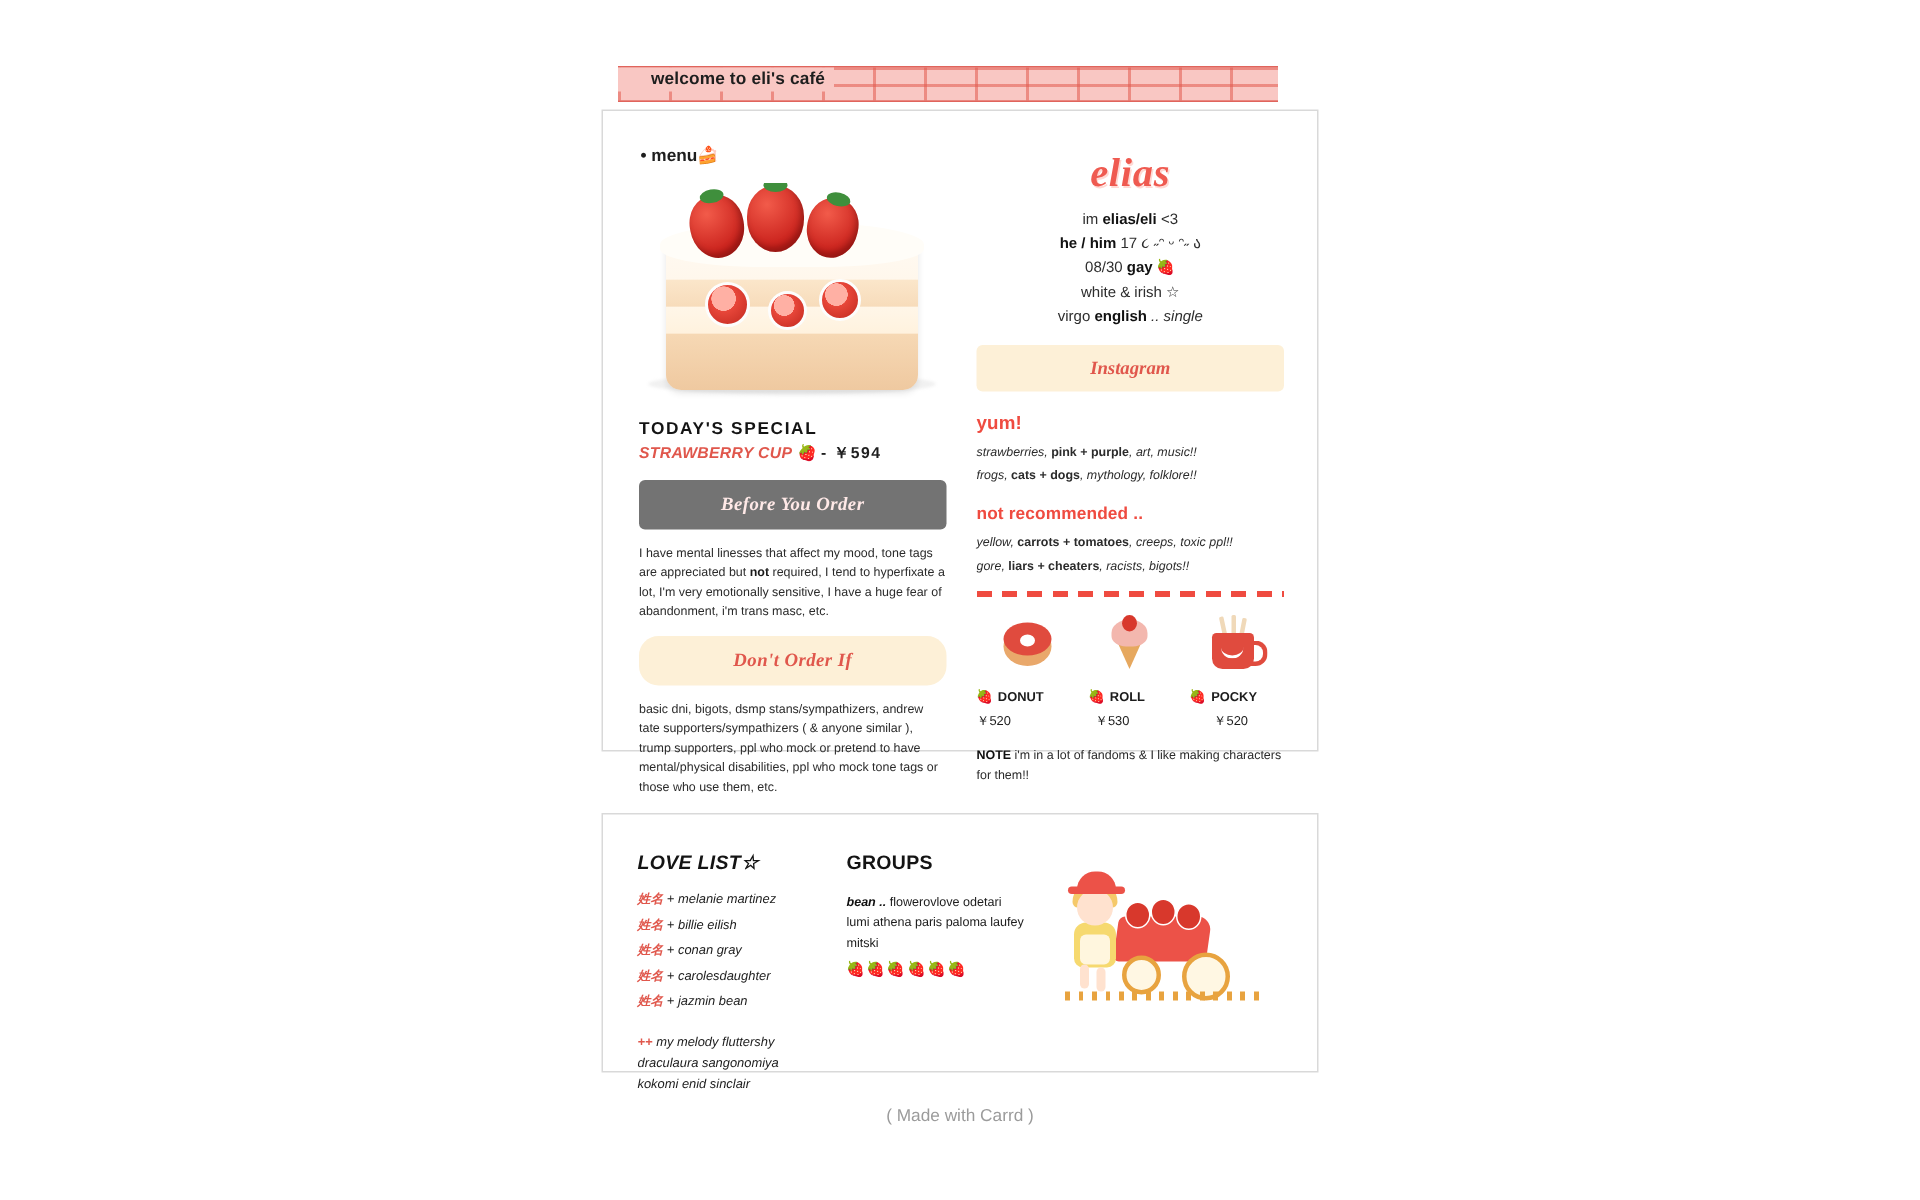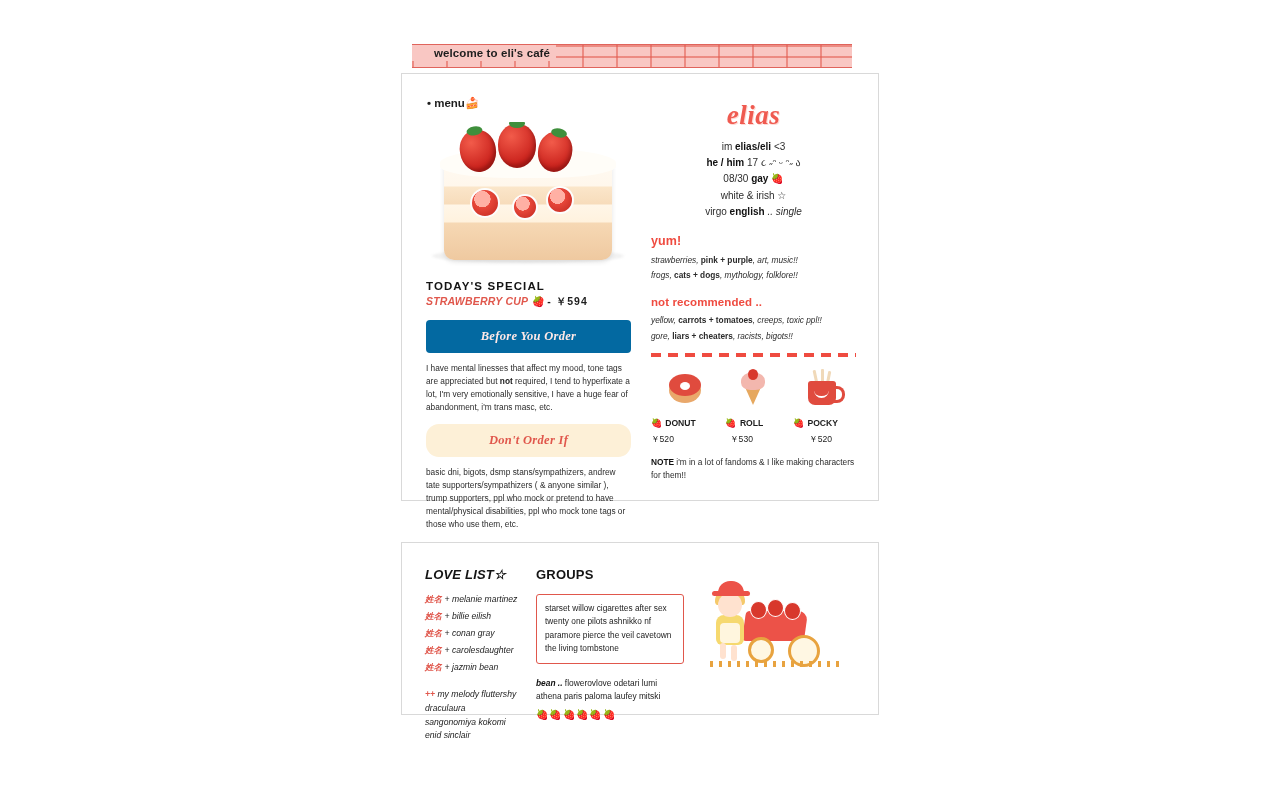--- a/index.html
+++ b/index.html
@@ -170,21 +170,21 @@
     font-style: italic;
     font-size: 12.5px;
     padding: 9px 0;
     border-radius: 4px;
     margin-top: 11px;
     border: none;
     cursor: pointer;
     letter-spacing: .3px;
     font-family: "Liberation Serif", serif;
   }
-  .btn-red { background: #0369a1; color: #ffe9e7; }
+  .btn-red { background: #737373; color: #ffe9e7; }
   .btn-cream { background: #fdf0d7; color: #e0574c; border-radius: 13px; }
 
   .para {
     font-size: 8.3px;
     line-height: 1.55;
     color: #2b2b2b;
     margin-top: 9px;
   }
   .para b { color: #1a1a1a; }
 
@@ -549,20 +549,21 @@
             <span>08/30 </span><b>gay</b><span> 🍓</span>
           </div>
           <div>
             <span>white &amp; irish ☆</span>
           </div>
           <div>
             <span>virgo </span><b>english</b><i> .. single</i>
           </div>
         </div>
 
+        <a class="social social-instagram">Instagram</a>
 
         <div class="sec-head">yum!</div>
         <div class="tag-line">
           <span>strawberries, </span><b>pink + purple</b><span>, art, music!!</span>
         </div>
         <div class="tag-line" style="margin-top:2px">
           <span>frogs, </span><b>cats + dogs</b><span>, mythology, folklore!!</span>
         </div>
 
         <div class="sec-head small">not recommended ..</div>
@@ -652,21 +653,20 @@
             <span>+ </span><span>jazmin bean</span>
           </div>
         </div>
         <div class="love-extra">
           <b>++</b><span> my melody fluttershy draculaura sangonomiya kokomi enid sinclair</span>
         </div>
       </div>
 
       <div class="groups-col">
         <div class="love-head">GROUPS</div>
-        <div class="groups-box">starset willow cigarettes after sex twenty one pilots ashnikko nf paramore pierce the veil cavetown the living tombstone</div>
         <div class="solo">
           <b>bean ..</b><span> flowerovlove odetari lumi athena paris paloma laufey mitski</span>
         </div>
         <div class="berry-row">🍓🍓🍓🍓🍓🍓</div>
       </div>
 
       <div class="art-col">
         <div class="art-wrap">
           <div class="cart-body"></div>
           <div class="cart-berries">
@@ -684,14 +684,15 @@
           <div class="girl-head"></div>
           <div class="girl-hat"></div>
           <div class="girl-hat-brim"></div>
           <div class="grass"></div>
         </div>
       </div>
 
     </div>
   </div>
 
+  <div class="footer">( Made with Carrd )</div>
 
 </div>
 
 </body></html>

